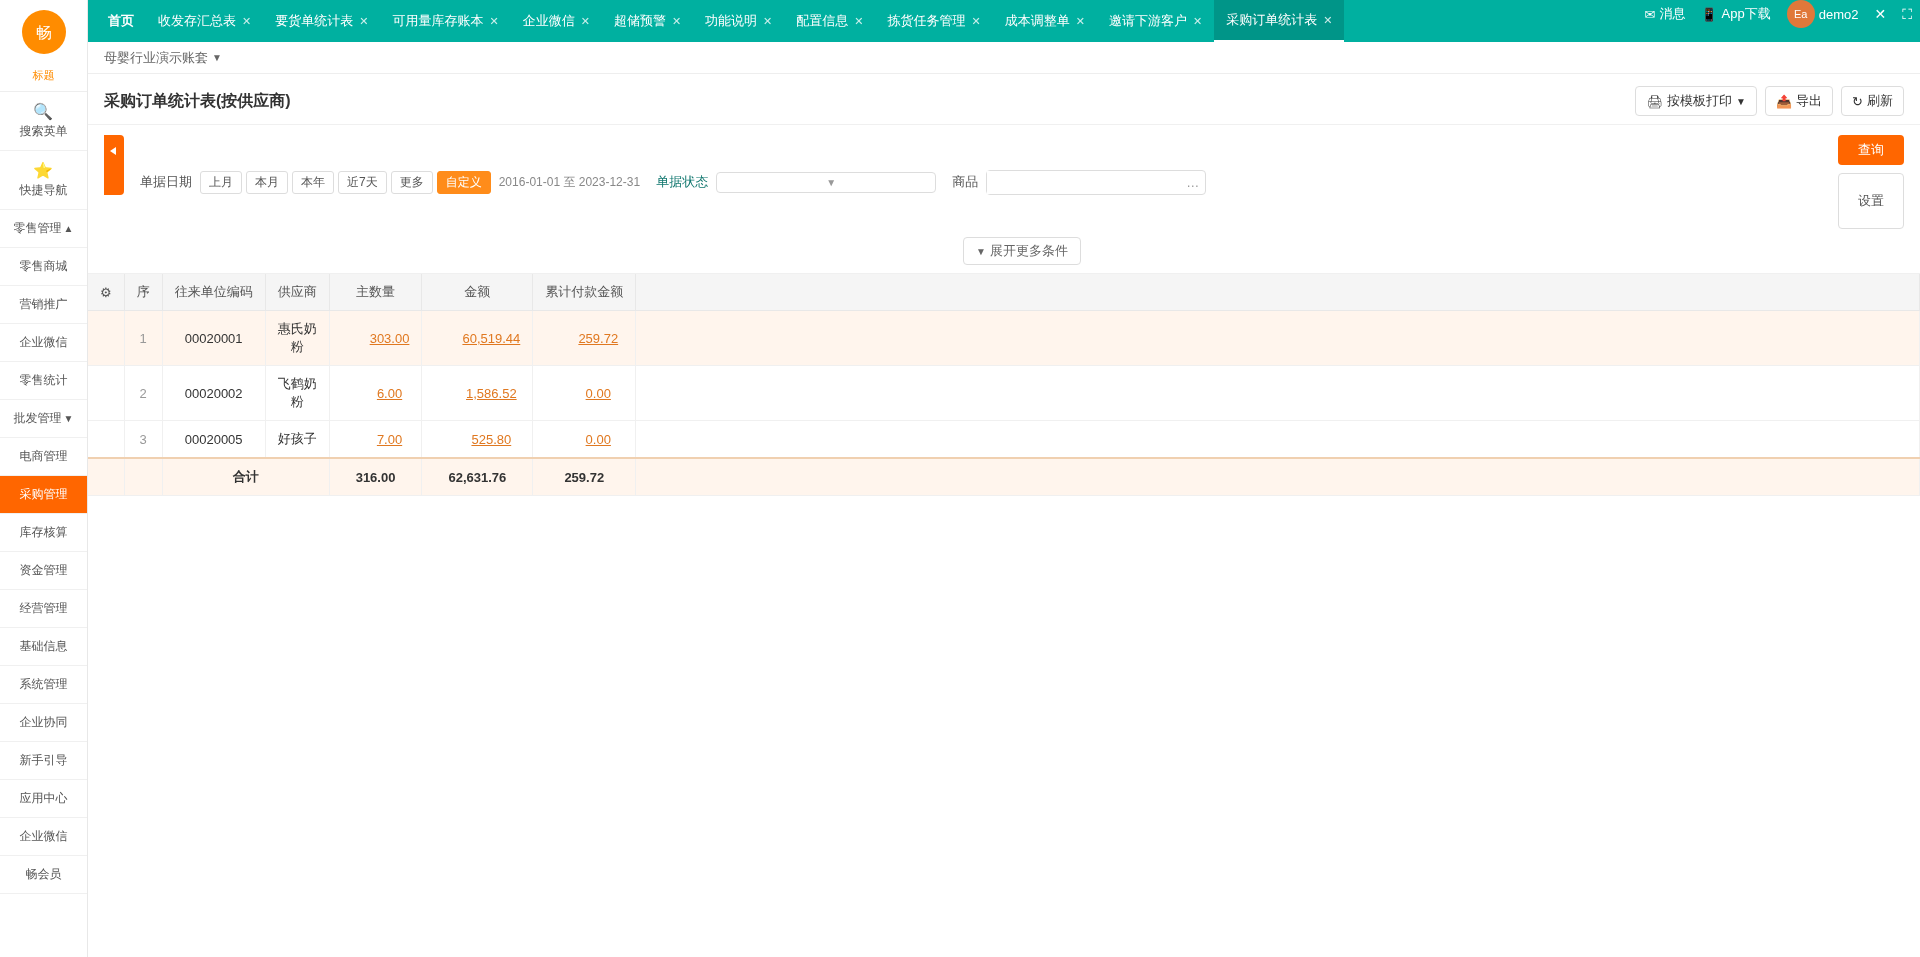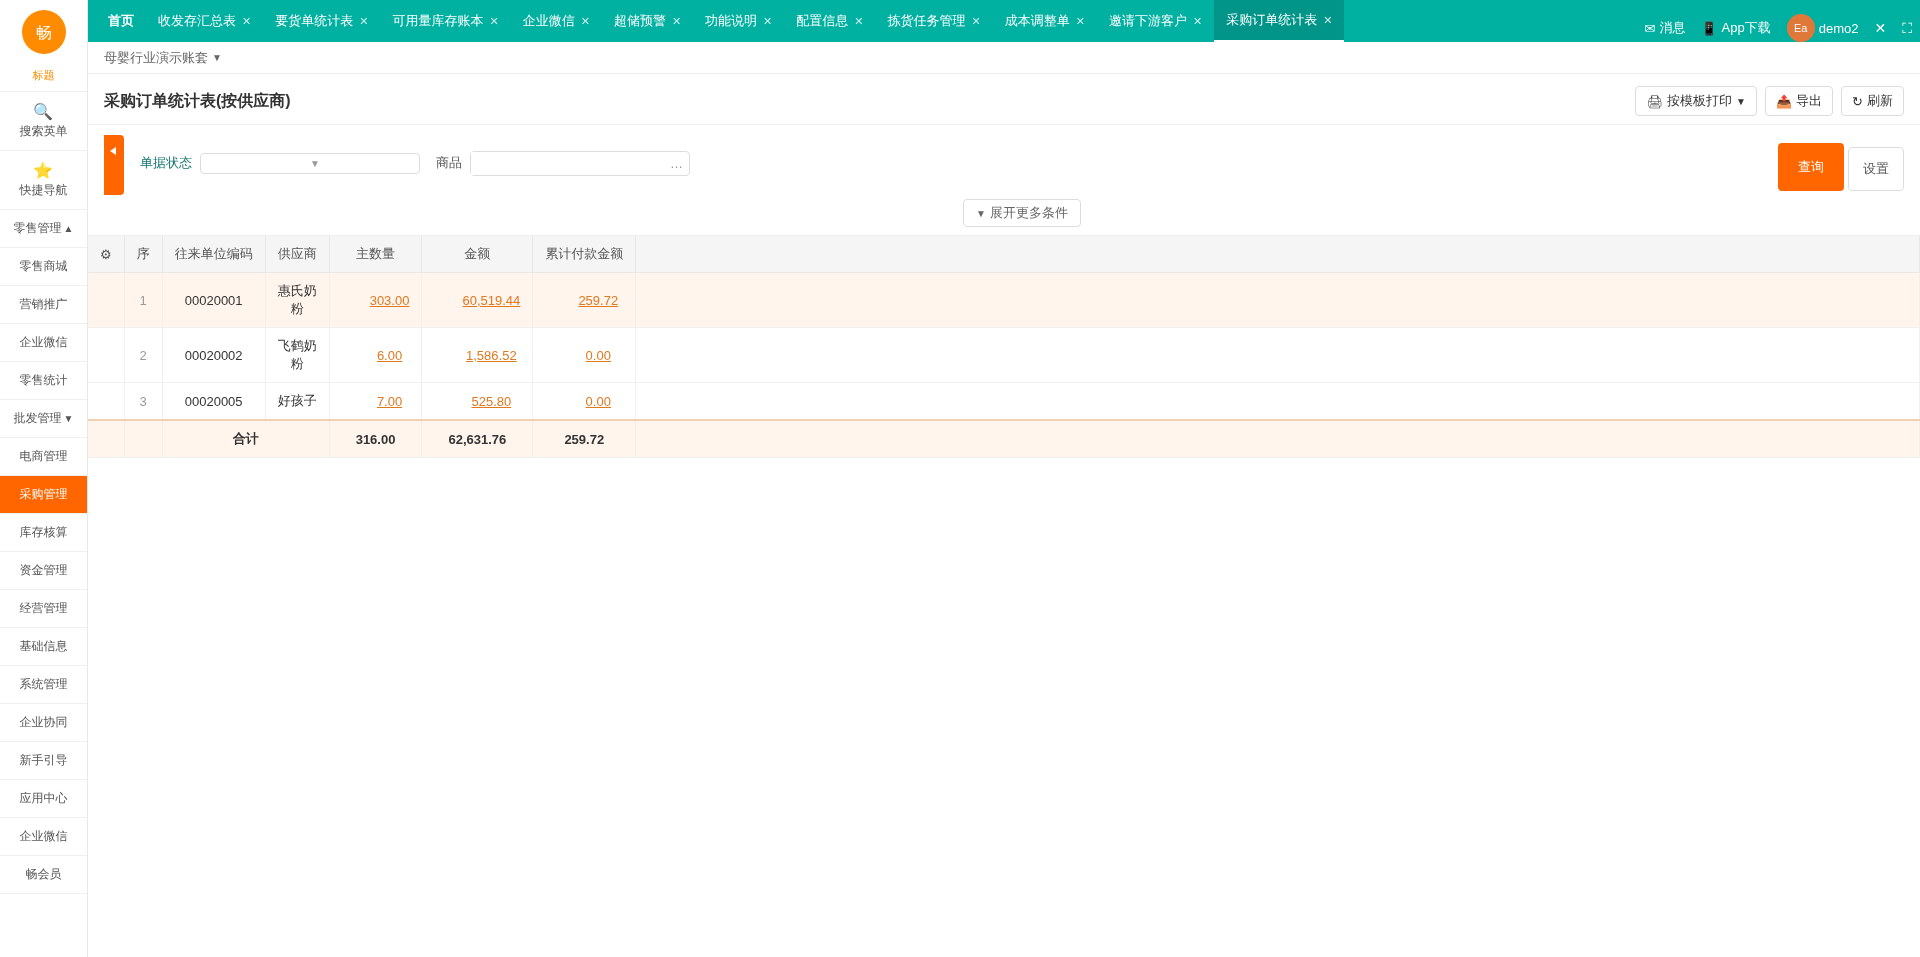--- a/index.html
+++ b/index.html
@@ -12,21 +12,21 @@
     .logo-text { font-size: 11px; color: #ff8c00; margin-top: 12px; }
     .sidebar-menu { width: 100%; display: flex; flex-direction: column; }
     .sidebar-item { width: 100%; display: flex; flex-direction: column; align-items: center; padding: 10px 4px; cursor: pointer; font-size: 12px; color: #555; border-bottom: 1px solid #f0f0f0; }
     .sidebar-item.active { background: #ff6600; color: #fff; }
     .sidebar-item .item-icon { font-size: 16px; margin-bottom: 2px; }
 
     
     .main { flex: 1; display: flex; flex-direction: column; overflow: hidden; }
 
     
-    .top-bar { height: 42px; background: #00b0a0; display: flex; align-items: flex-end; padding: 0 8px; flex-shrink: 0; }
+    .top-bar { height: 42px; background: #00b0a0; display: flex; align-items: flex-start; padding: 0 8px; flex-shrink: 0; }
     .top-bar-right { margin-left: auto; display: flex; align-items: center; gap: 16px; }
     .top-bar-icon-btn { display: flex; align-items: center; gap: 4px; color: #fff; cursor: pointer; font-size: 13px; }
     .user-avatar { width: 28px; height: 28px; border-radius: 50%; background: #e0783a; display: flex; align-items: center; justify-content: center; color: #fff; font-size: 12px; }
 
     
     .breadcrumb-bar { height: 32px; background: #fff; display: flex; align-items: center; padding: 0 16px; border-bottom: 1px solid #eee; flex-shrink: 0; }
     .breadcrumb-select { display: flex; align-items: center; gap: 4px; cursor: pointer; color: #666; font-size: 13px; }
 
     
     .content { flex: 1; background: #fff; overflow: auto; display: flex; flex-direction: column; }
@@ -35,21 +35,21 @@
     .page-header { display: flex; align-items: center; justify-content: space-between; padding: 12px 16px 8px; border-bottom: 1px solid #f0f0f0; }
     .page-title { font-size: 16px; font-weight: bold; color: #333; }
     .header-actions { display: flex; align-items: center; gap: 8px; }
     .btn-print { display: flex; align-items: center; gap: 4px; padding: 5px 10px; border: 1px solid #ddd; border-radius: 4px; cursor: pointer; font-size: 13px; background: #fff; color: #333; }
     .btn-export { display: flex; align-items: center; gap: 4px; padding: 5px 10px; border: 1px solid #ddd; border-radius: 4px; cursor: pointer; font-size: 13px; background: #fff; color: #333; }
     .btn-refresh { display: flex; align-items: center; gap: 4px; padding: 5px 10px; border: 1px solid #ddd; border-radius: 4px; cursor: pointer; font-size: 13px; background: #fff; color: #333; }
     .date-btn { padding: 2px 8px; border: 1px solid #ddd; border-radius: 3px; cursor: pointer; font-size: 12px; background: #fff; color: #555; }
     .date-btn.custom { background: #ff8c1a; color: #fff; border-color: #ff8c1a; }
     .more-filters-btn { display: flex; align-items: center; gap: 4px; margin: 0 auto; cursor: pointer; font-size: 13px; color: #666; padding: 4px 12px; border: 1px solid #ddd; border-radius: 4px; background: #fff; }
     .btn-query { padding: 6px 20px; background: #ff6600; color: #fff; border: none; border-radius: 4px; cursor: pointer; font-size: 13px; }
-    .btn-settings { padding: 12px 14px; background: #fff; color: #555; border: 1px solid #ddd; border-radius: 4px; cursor: pointer; font-size: 13px; margin-top: 4px; }
+    .btn-settings { padding: 18px 14px; background: #fff; color: #555; border: 1px solid #ddd; border-radius: 4px; cursor: pointer; font-size: 13px; margin-top: 4px; }
 
     
     .table-container { flex: 1; padding: 0 0 0 0; overflow: auto; }
     table { width: 100%; border-collapse: collapse; }
     thead tr { background: #f5f5f5; }
     th { padding: 9px 12px; text-align: center; font-size: 13px; color: #555; font-weight: 500; border-bottom: 1px solid #e8e8e8; border-right: 1px solid #e8e8e8; white-space: nowrap; }
     td { padding: 9px 12px; font-size: 13px; color: #333; border-bottom: 1px solid #f0f0f0; border-right: 1px solid #f0f0f0; text-align: center; }
     tr.highlight { background: #fff5ed; }
     td.link-val { color: #e07820; text-decoration: underline; cursor: pointer; padding-left: 40px; }
     td.row-num { color: #999; }
@@ -250,38 +250,50 @@
 
       <div class="expand-toggle" style="margin-left:16px; height:60px;">
         <svg width="12" height="12" viewBox="0 0 12 12" fill="white">
           <polygon points="8,2 2,6 8,10"></polygon>
         </svg>
       </div>
       <div style="flex:1; display:flex; flex-direction:column; gap:8px; padding: 0 16px;">
 
         <div style="display:flex; align-items:center; gap:16px; flex-wrap:wrap;">
 
+          <div style="display:flex; align-items:center; gap:8px;">
+            <span style="font-size:13px; color:#555; white-space:nowrap;">单据日期</span>
+            <div style="display:flex; gap:4px;">
+              <button class="date-btn">上月</button>
+              <button class="date-btn">本月</button>
+              <button class="date-btn">本年</button>
+              <button class="date-btn">近7天</button>
+              <button class="date-btn">更多</button>
+              <button class="date-btn custom">自定义</button>
+            </div>
+            <span style="font-size:12px; color:#888;">2016-01-01 至 2023-12-31</span>
+          </div>
 
           <div style="display:flex; align-items:center; gap:8px;">
             <span style="font-size:13px; color:#0f766e;">单据状态</span>
             <div class="select-wrapper" style="min-width:220px;">
               <span style="flex:1; color:#999; font-size:13px;"></span>
               <span style="font-size:10px; color:#999;">▼</span>
             </div>
           </div>
 
           <div style="display:flex; align-items:center; gap:8px;">
             <span style="font-size:13px; color:#555;">商品</span>
             <div class="input-with-dots" style="min-width:220px;">
               <input type="text" style="border: none; outline: none; padding: 4px 8px; font-size: 13px; flex: 1 1 0%; min-width: 180px;" placeholder="">
               <span style="padding:0 6px; color:#999; cursor:pointer;">…</span>
             </div>
           </div>
 
-          <div style="display:flex; gap:4px; margin-left:auto;margin-top:8px;">
+          <div style="display:flex; flex-direction:column; gap:4px; margin-left:auto;">
             <button class="btn-query">查询</button>
             <button class="btn-settings">设置</button>
           </div>
         </div>
 
         <div style="display:flex; justify-content:center; padding-bottom:8px;">
           <button class="more-filters-btn">
             <span style="font-size:10px;">▼</span>
             <span>展开更多条件</span>
           </button>

